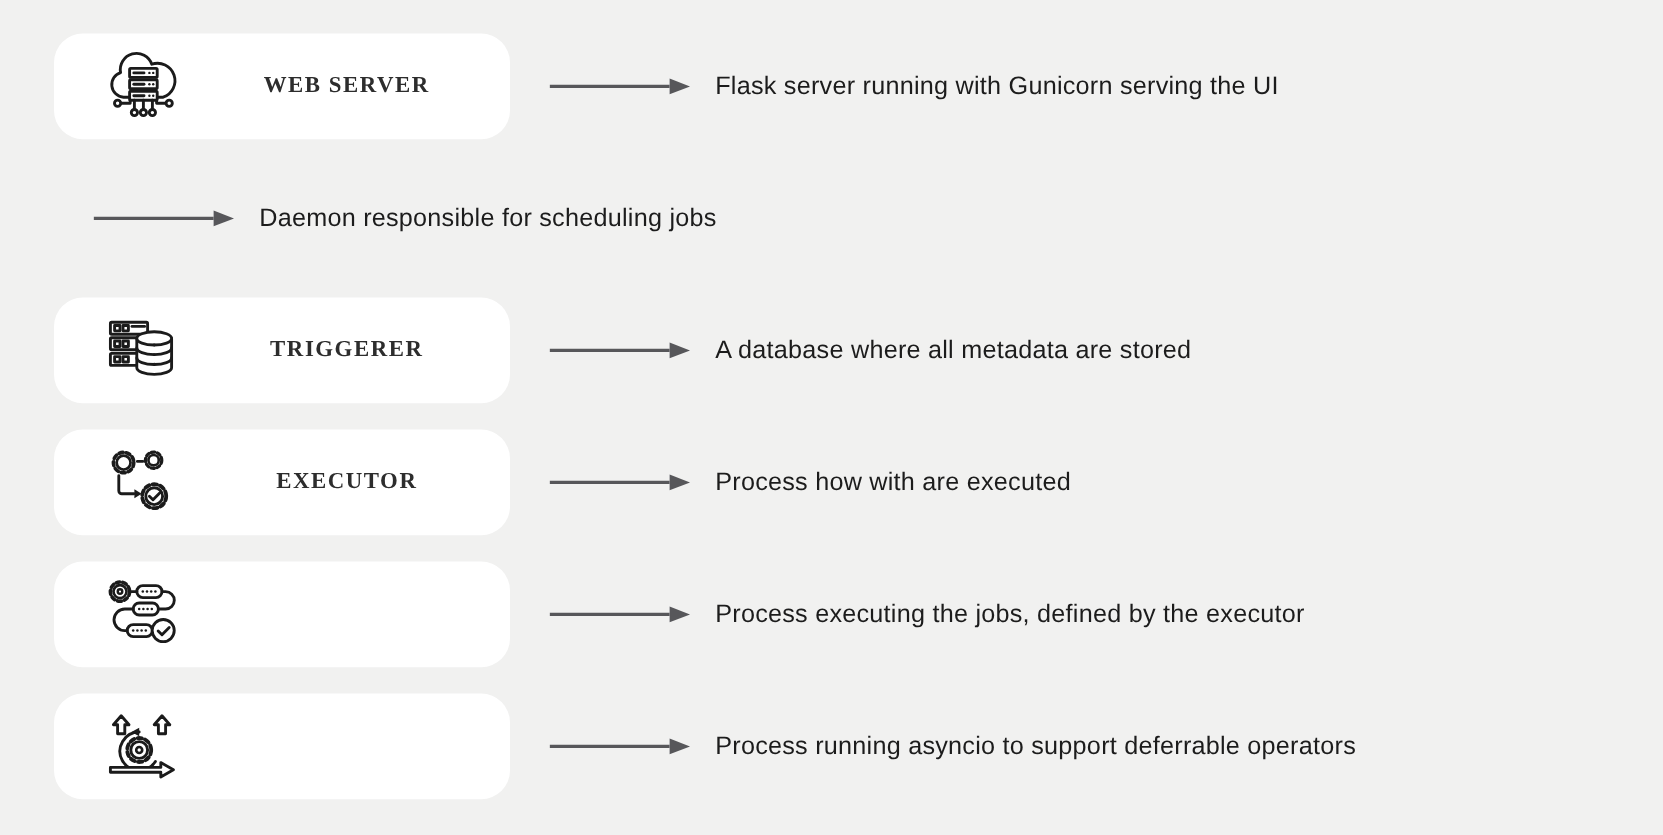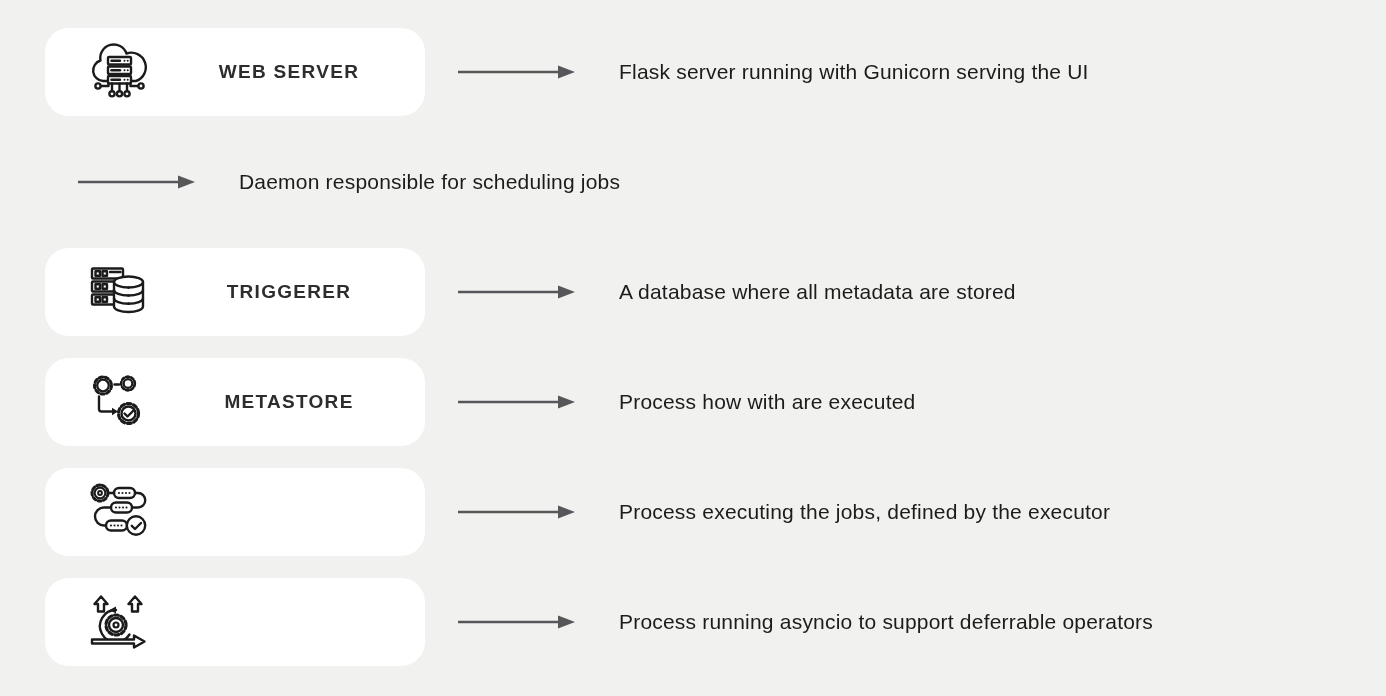--- a/index.html
+++ b/index.html
@@ -52,31 +52,32 @@
   .icon svg .dot{fill:var(--stroke);stroke:none;}
   .icon svg .solid{fill:var(--stroke);stroke:none;}
   .label{
     flex:1;
     text-align:center;
     padding-right:6px;
     font-size:19px;
     font-weight:bold;
     letter-spacing:1.3px;
     color:var(--label);
+    font-family:Liberation Serif, serif;
   }
   .arrow{
     margin-left:33px;
     flex-shrink:0;
     display:flex;
     align-items:center;
   }
   .arrow line{stroke:var(--arrow);stroke-width:2.6;}
   .arrow polygon{fill:var(--arrow);}
   .desc{
-    margin-left:43px;
+    margin-left:20px;
     font-size:21px;
     letter-spacing:0.2px;
     color:var(--text);
     white-space:nowrap;
   }
   .desc b{font-weight:normal;}
 </style>
 </head>
 <body>
 
@@ -175,21 +176,21 @@
           <path d="M35.5 14.5 H40"></path>
           <circle cx="49" cy="13.5" r="6.8" style="stroke-width:2.7;stroke-dasharray:2.7 2.3"></circle>
           <circle cx="49" cy="13.5" r="4.3" style="stroke-width:2.2"></circle>
           <path d="M20 26.5 V39 a2.5 2.5 0 0 0 2.5 2.5 H32.5"></path>
           <polygon class="solid" points="33,37.8 39,41.5 33,45.2"></polygon>
           <circle cx="49.5" cy="43.5" r="10" style="stroke-width:3.2;stroke-dasharray:3.6 2.9"></circle>
           <circle cx="49.5" cy="43.5" r="7" style="stroke-width:2.4"></circle>
           <path d="M45.5 43.5 l3 3 l6 -6"></path>
         </svg>
       </div>
-      <div class="label">METASTORE</div>
+      <div class="label">EXECUTOR</div>
     </div>
     <div class="arrow">
       <svg width="118" height="18">
           <line x1="0" y1="9" x2="100" y2="9"></line>
           <polygon points="100,2.5 117,9 100,15.5"></polygon>
         </svg>
     </div>
     <div class="desc"><span>Process </span><b>how</b><span> with are executed</span></div>
   </div>
 

